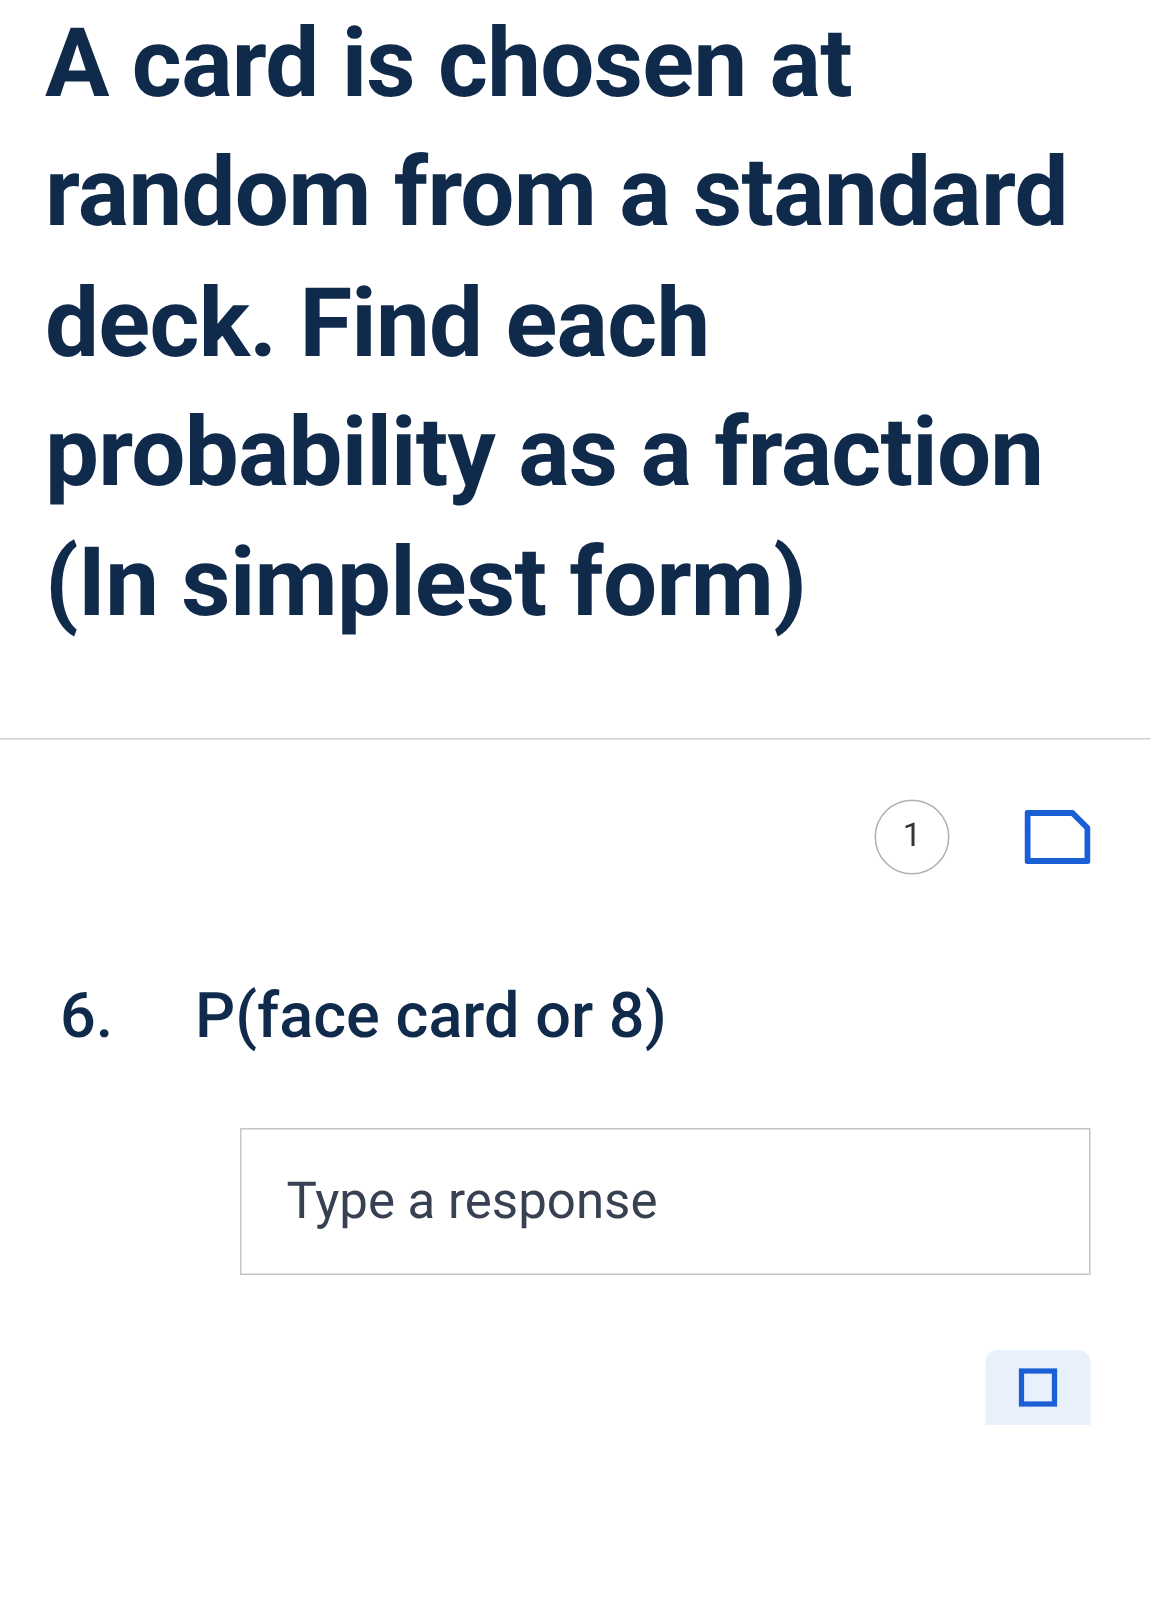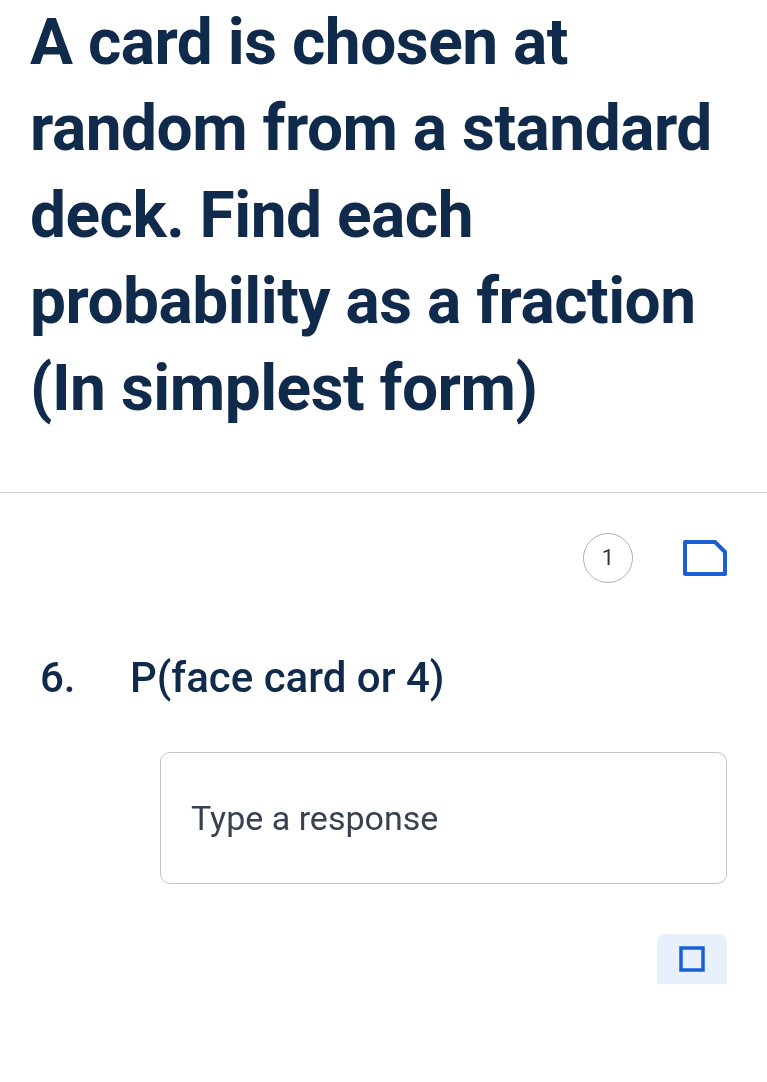--- a/index.html
+++ b/index.html
@@ -74,25 +74,25 @@
       font-size: 42px;
       font-weight: 500;
       color: #0f2a4a;
     }
     .response-container {
       margin-left: 130px;
       margin-right: 10px;
     }
     .response-input {
       width: 100%;
-      padding: 45px 30px;
+      padding: 28px 30px;
       font-size: 34px;
       color: #374151;
       border: 1.5px solid #c5c5c5;
-      border-radius: 10px;
+      border-radius: 0;
       font-family: inherit;
       outline: none;
     }
     .response-input::placeholder {
       color: #374151;
     }
     .bottom-section {
       display: flex;
       justify-content: flex-end;
       padding: 50px 40px 0 0;
@@ -125,21 +125,21 @@
     <div class="point-badge">1</div>
     <span>
       <svg class="note-icon" viewBox="0 0 44 36" fill="none">
         <path d="M2 2 L32 2 L42 12 L42 34 L2 34 Z" stroke="#1a5fd6" stroke-width="4" stroke-linejoin="round" fill="none"></path>
       </svg>
     </span>
   </div>
 
   <div class="question-row">
     <div class="question-number">6.</div>
-    <div class="question-text">P(face card or 4)</div>
+    <div class="question-text">P(face card or 8)</div>
   </div>
 
   <div class="response-container">
     <input type="text" class="response-input" placeholder="Type a response" style="">
   </div>
 </div>
 
 <div class="bottom-section">
   <div class="bottom-button">
     <svg viewBox="0 0 30 30" fill="none">

